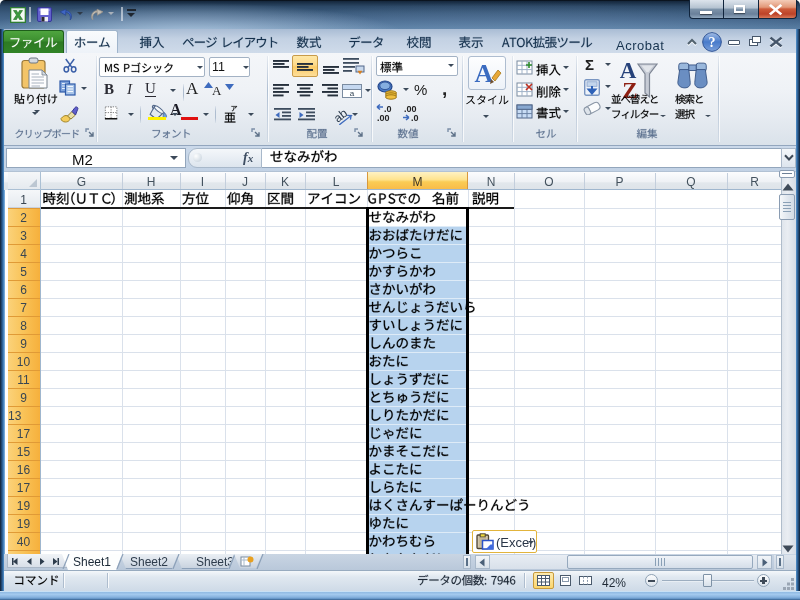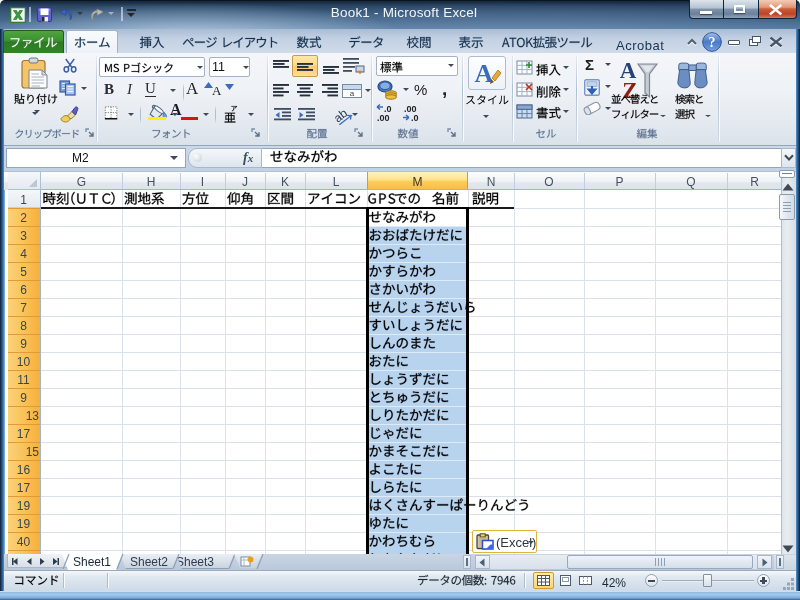--- a/index.html
+++ b/index.html
@@ -8,21 +8,20 @@
 .vsep{position:absolute;width:1px;background:linear-gradient(180deg,rgba(160,176,196,.15),#AEBDD0 30%,#AEBDD0 70%,rgba(160,176,196,.15))}
 .gline-v{position:absolute;width:1px;background:#DAE1EB}
 .gline-h{position:absolute;height:1px;background:#DAE1EB}
 .hdrsep{position:absolute;width:1px;top:1px;bottom:1px;background:#C3CEDC}
 </style></head><body>
 <div id="win">
     <div class="abs" style="left:0;top:0;width:800px;height:29px;border-radius:5px 5px 0 0;background:radial-gradient(ellipse 300px 46px at 190px 36px,rgba(205,225,245,.75),rgba(205,225,245,0) 72%),radial-gradient(ellipse 500px 60px at 520px 44px,rgba(140,170,205,.45),rgba(140,170,205,0) 70%),linear-gradient(180deg,#05090F 0%,#16293F 5%,#2C4866 22%,#3A5A7C 45%,#45678C 70%,#557BA0 100%)"></div>
     <div class="abs" style="left:0;top:29px;width:5px;height:563px;background:linear-gradient(90deg,#111E30 0%,#1C3C60 22%,#2E6094 48%,#4E8CC6 75%,#8FBCE6 100%)"></div>
     <div class="abs" style="left:795px;top:29px;width:5px;height:563px;background:linear-gradient(270deg,#111E30 0%,#1C3C60 22%,#2E6094 48%,#4E8CC6 75%,#8FBCE6 100%)"></div>
     <div class="abs" style="left:0;top:591px;width:800px;height:9px;background:linear-gradient(180deg,#8FB9E2,#A3C9EE 30%,#86B2DE 65%,#5C8CC0 88%,#2E5580 100%);border-top:1px solid #C8E0F4"></div>
-    <div class="abs" style="left:322px;top:5px;width:164px;text-align:center;font-size:13.5px;letter-spacing:.2px;color:#F2F5FA">Book1  -  Microsoft Excel</div>
     <svg class="abs" style="left:10px;top:7px" width="16" height="16" viewBox="0 0 16 16">
 <rect x="0.5" y="0.5" width="15" height="15" fill="#F4FAF4" stroke="#2E7D32" stroke-width="1.6"></rect>
 <path d="M3.5 3.5 L6.5 3.5 L8 6.5 L9.5 3.5 L12.5 3.5 L9.5 8 L12.5 12.5 L9.5 12.5 L8 9.5 L6.5 12.5 L3.5 12.5 L6.5 8 Z" fill="#3B9A3F" stroke="#1E6B22" stroke-width=".6"></path>
 </svg>
     <div class="abs" style="left:29px;top:7px;width:1.5px;height:15px;background:rgba(245,248,252,.55)"></div>
     <svg class="abs" style="left:37px;top:7px" width="15" height="15" viewBox="0 0 15 15">
 <rect x="0.5" y="0.5" width="14" height="14" rx="1.5" fill="#6361CE" stroke="#37379A" stroke-width="1"></rect>
 <rect x="2" y="2" width="11" height="2" fill="#8886DC"></rect>
 <rect x="3.5" y="1.5" width="8" height="6.5" fill="#FDFDFE"></rect>
 <rect x="4.5" y="10" width="6.5" height="4.5" fill="#ECEFF4"></rect>
@@ -343,21 +342,21 @@
 <path d="M4 10 L2 24 C2 28 6 30 9.5 30 C13 30 16 28 15.5 24 L14 10 Z" fill="#6A8EC2"></path>
 <path d="M22 10 L20.5 24 C20 28 23 30 26.5 30 C30 30 34 28 34 24 L32 10 Z" fill="#6A8EC2"></path>
 <rect x="14" y="5" width="8" height="6" fill="#88A8D4"></rect>
       </g>
     </svg>
     <div class="abs" style="left:660px;top:115px;width:0;height:0;border-left:3.0px solid transparent;border-right:3.0px solid transparent;border-top:2px solid #3C4A5A"></div>
     <div class="abs" style="left:705px;top:115px;width:0;height:0;border-left:3.0px solid transparent;border-right:3.0px solid transparent;border-top:2px solid #3C4A5A"></div>
     <div class="abs" style="left:487px;top:64px;width:0;height:0;border-left:0.0px solid transparent;border-right:0.0px solid transparent;border-top:1px solid #00000000"></div>
     <div class="abs" style="left:4px;top:146px;width:792px;height:25px;background:linear-gradient(180deg,#CBD9EA,#C2D2E5)"></div>
     <div class="abs" style="left:6px;top:148px;width:180px;height:20px;background:#fff;border:1px solid #93A6BC"></div>
-    <div class="abs" style="left:72px;top:151px;font-size:12px;color:#111">M2</div>
+    <div class="abs" style="left:72px;top:151px;font-size:15px;color:#111">M2</div>
     <div class="abs" style="left:170px;top:156px;width:0;height:0;border-left:4.0px solid transparent;border-right:4.0px solid transparent;border-top:4px solid #3C4A5A"></div>
     <div class="abs" style="left:188px;top:148px;width:74px;height:20px;background:linear-gradient(180deg,#F4F7FA,#DDE5EE);border:1px solid #A8B8CA;border-radius:9px 0 0 9px"></div>
     <div class="abs" style="left:193px;top:153px;width:9px;height:9px;border-radius:50%;background:radial-gradient(circle at 3px 3px,#FDFEFE,#C2CEDA)"></div>
     <div class="abs" style="left:243px;top:150px;font-family:'Liberation Serif';font-style:italic;font-weight:bold;font-size:14px;color:#3E4E62">f<span style="font-size:11px">x</span></div>
     <div class="abs" style="left:262px;top:148px;width:520px;height:20px;background:#fff;border:1px solid #93A6BC;border-left:none"></div>
     <div class="abs" style="left:781px;top:148px;width:15px;height:20px;background:linear-gradient(180deg,#F4F7FA,#DDE5EE);border:1px solid #ABB9CA"></div>
     <svg class="abs" style="left:784px;top:154px" width="10" height="7" viewBox="0 0 10 7">
       <path d="M1 1.2 L5 5.5 L9 1.2" stroke="#3E4A58" stroke-width="2" fill="none"></path>
     </svg>
     <div class="abs" style="left:4px;top:171px;width:792px;height:1px;background:#B2C2D4"></div>
@@ -441,25 +440,25 @@
     <div class="abs" style="left:8px;top:319px;width:31px;text-align:center;font-size:12px;color:#394652">8</div>
     <div class="abs" style="left:8px;top:316px;width:33px;height:1px;background:#E09A36"></div>
     <div class="abs" style="left:8px;top:337px;width:31px;text-align:center;font-size:12px;color:#394652">9</div>
     <div class="abs" style="left:8px;top:334px;width:33px;height:1px;background:#E09A36"></div>
     <div class="abs" style="left:8px;top:355px;width:31px;text-align:center;font-size:12px;color:#394652">10</div>
     <div class="abs" style="left:8px;top:352px;width:33px;height:1px;background:#E09A36"></div>
     <div class="abs" style="left:8px;top:373px;width:31px;text-align:center;font-size:12px;color:#394652">11</div>
     <div class="abs" style="left:8px;top:370px;width:33px;height:1px;background:#E09A36"></div>
     <div class="abs" style="left:8px;top:391px;width:31px;text-align:center;font-size:12px;color:#394652">9</div>
     <div class="abs" style="left:8px;top:388px;width:33px;height:1px;background:#E09A36"></div>
-    <div class="abs" style="left:8px;top:409px;width:31px;text-align:right;font-size:12px;color:#394652">13</div>
+    <div class="abs" style="left:8px;top:409px;width:31px;text-align:left;font-size:12px;color:#394652">13</div>
     <div class="abs" style="left:8px;top:406px;width:33px;height:1px;background:#E09A36"></div>
     <div class="abs" style="left:8px;top:427px;width:31px;text-align:center;font-size:12px;color:#394652">17</div>
     <div class="abs" style="left:8px;top:424px;width:33px;height:1px;background:#E09A36"></div>
-    <div class="abs" style="left:8px;top:445px;width:31px;text-align:right;font-size:12px;color:#394652">15</div>
+    <div class="abs" style="left:8px;top:445px;width:31px;text-align:center;font-size:12px;color:#394652">15</div>
     <div class="abs" style="left:8px;top:442px;width:33px;height:1px;background:#E09A36"></div>
     <div class="abs" style="left:8px;top:463px;width:31px;text-align:center;font-size:12px;color:#394652">16</div>
     <div class="abs" style="left:8px;top:460px;width:33px;height:1px;background:#E09A36"></div>
     <div class="abs" style="left:8px;top:481px;width:31px;text-align:center;font-size:12px;color:#394652">17</div>
     <div class="abs" style="left:8px;top:478px;width:33px;height:1px;background:#E09A36"></div>
     <div class="abs" style="left:8px;top:499px;width:31px;text-align:center;font-size:12px;color:#394652">19</div>
     <div class="abs" style="left:8px;top:496px;width:33px;height:1px;background:#E09A36"></div>
     <div class="abs" style="left:8px;top:517px;width:31px;text-align:center;font-size:12px;color:#394652">19</div>
     <div class="abs" style="left:8px;top:514px;width:33px;height:1px;background:#E09A36"></div>
     <div class="abs" style="left:8px;top:535px;width:31px;text-align:center;font-size:12px;color:#394652">40</div>
@@ -522,21 +521,21 @@
       <path d="M6.5 1 L2 4.5 L6.5 8 Z" fill="#2E3C4C"></path>
     </svg>
     <svg class="abs" style="left:38px;top:557px" width="9" height="9" viewBox="0 0 9 9">
       <path d="M2 1 L6.5 4.5 L2 8 Z" fill="#2E3C4C"></path>
     </svg>
     <svg class="abs" style="left:51px;top:557px" width="9" height="9" viewBox="0 0 9 9">
       <path d="M2 1 L6.5 4.5 L2 8 Z" fill="#2E3C4C"></path>
       <rect x="6.5" y="1" width="1.5" height="7" fill="#2E3C4C"></rect>
     </svg>
     <div class="abs" style="left:120px;top:554px;width:58px;height:15px;background:linear-gradient(180deg,#EAEFF4,#C9D3DF);clip-path:polygon(0 0, 58px 0, 52px 100%, 6px 100%);border-bottom:1px solid #8CA0B8;text-align:center;font-size:12px;color:#2E3C4C;padding-top:1px">Sheet2</div>
-    <div class="abs" style="left:176px;top:554px;width:58px;height:15px;background:linear-gradient(180deg,#EAEFF4,#C9D3DF);clip-path:polygon(0 0, 58px 0, 52px 100%, 6px 100%);border-bottom:1px solid #8CA0B8;text-align:left;font-size:12px;color:#2E3C4C;padding-top:1px">Sheet3</div>
+    <div class="abs" style="left:176px;top:554px;width:58px;height:15px;background:linear-gradient(180deg,#EAEFF4,#C9D3DF);clip-path:polygon(0 0, 58px 0, 52px 100%, 6px 100%);border-bottom:1px solid #8CA0B8;text-align:right;font-size:12px;color:#2E3C4C;padding-top:1px">Sheet3</div>
     <div class="abs" style="left:62px;top:554px;width:60px;height:16px;background:#FDFEFE;clip-path:polygon(0 0, 60px 0, 54px 100%, 6px 100%);text-align:center;font-size:12px;color:#1A2836;padding-top:1px">Sheet1</div>
     <svg class="abs" style="left:62px;top:554px" width="8px" height="15px" viewBox="0 0 8 15">
       <line x1="7" y1="0" x2="1" y2="15" stroke="#8CA0B8" stroke-width="1.2"></line>
     </svg>
     <svg class="abs" style="left:116px;top:554px" width="8px" height="15px" viewBox="0 0 8 15">
       <line x1="7" y1="0" x2="1" y2="15" stroke="#8CA0B8" stroke-width="1.2"></line>
     </svg>
     <svg class="abs" style="left:172px;top:554px" width="8px" height="15px" viewBox="0 0 8 15">
       <line x1="7" y1="0" x2="1" y2="15" stroke="#8CA0B8" stroke-width="1.2"></line>
     </svg>

